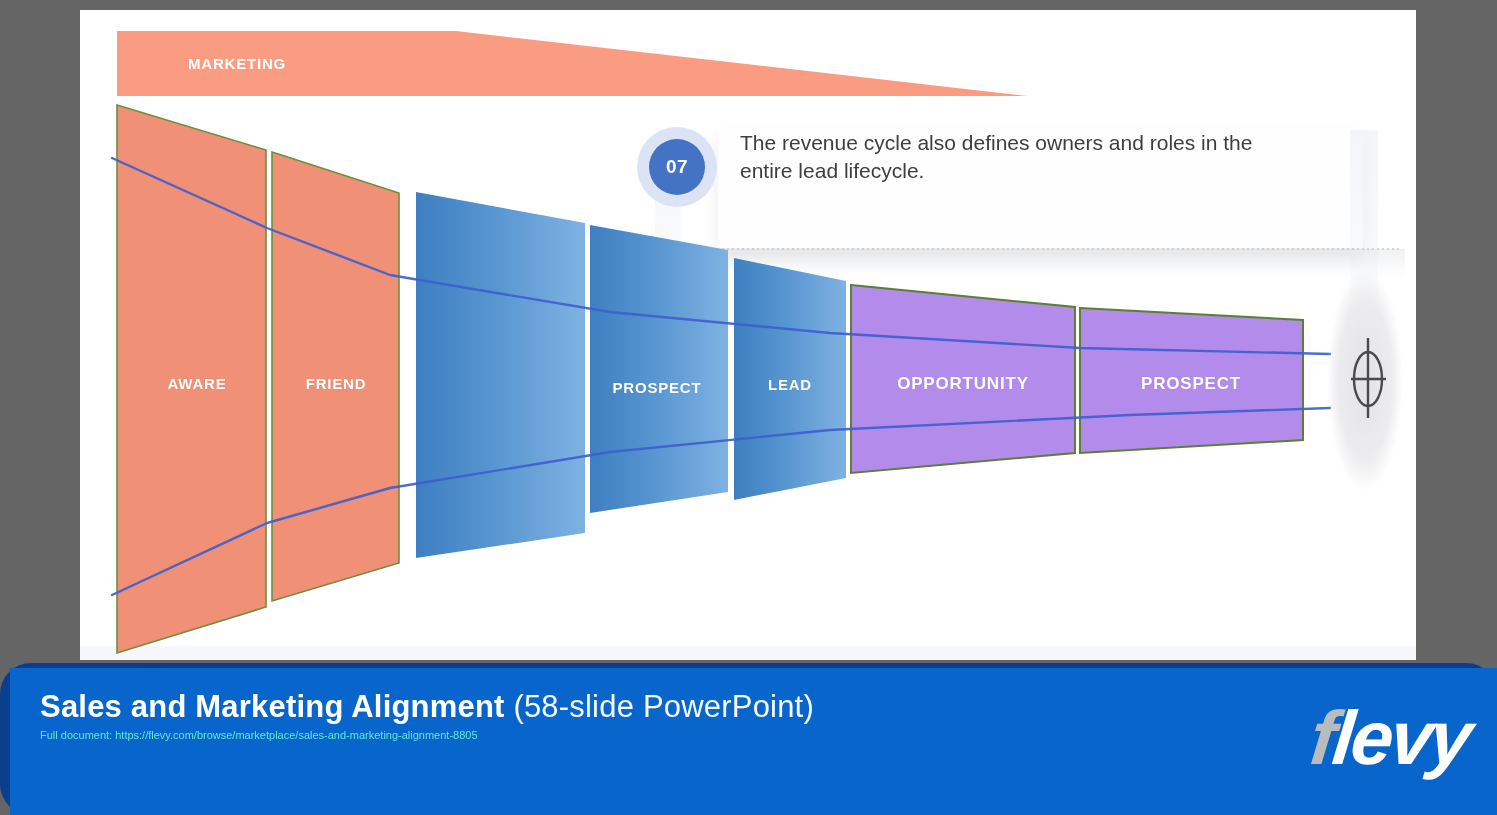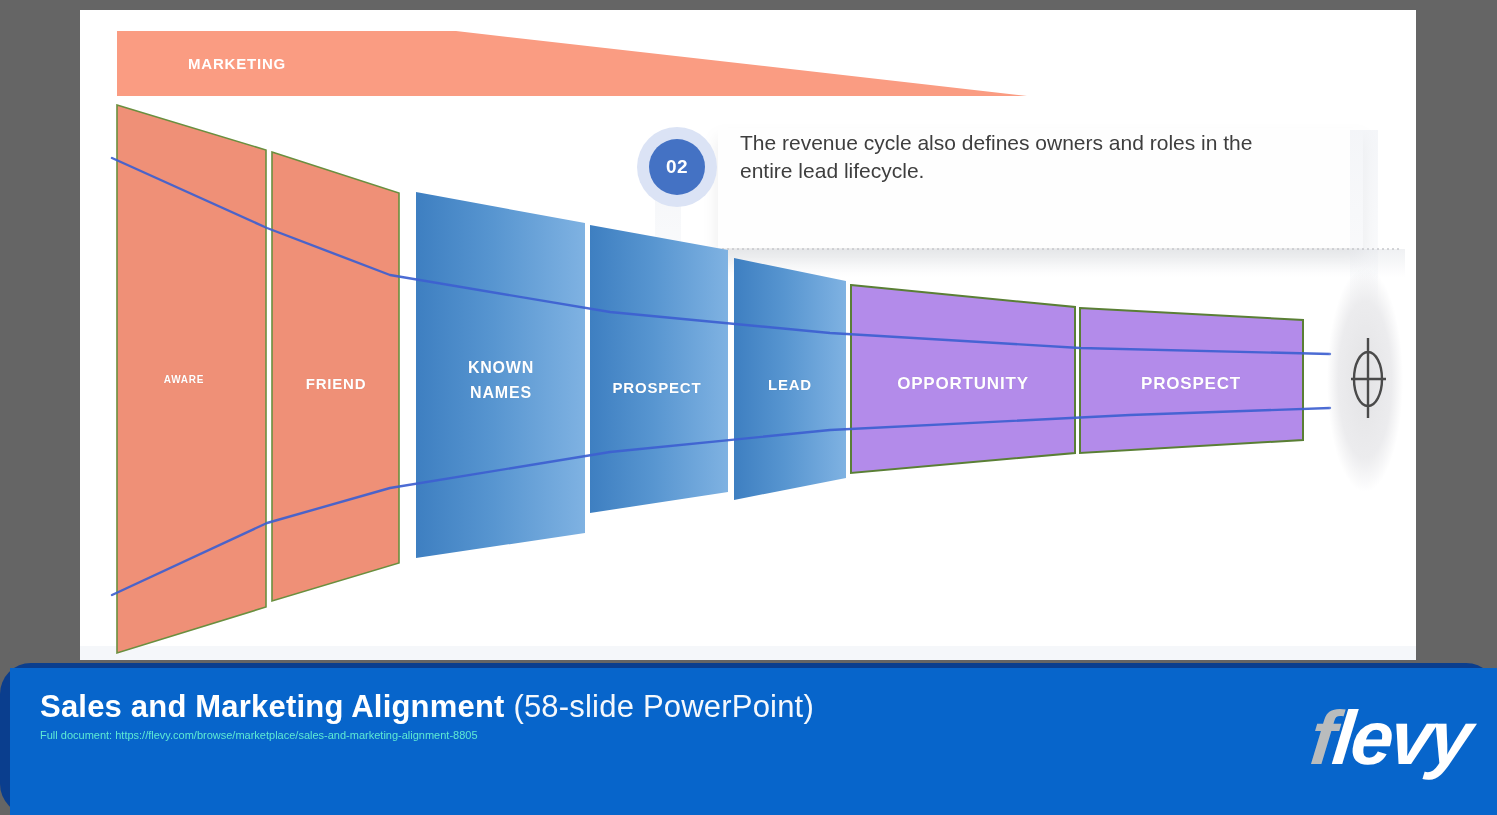--- a/index.html
+++ b/index.html
@@ -13,21 +13,21 @@
   .banner-label{position:absolute;left:108px;top:45px;font-size:15px;font-weight:bold;color:#ffffff;letter-spacing:.8px;}
 
   .note-badge{position:absolute;left:557px;top:117px;width:80px;height:80px;border-radius:50%;
     background:#dbe3f5;display:flex;align-items:center;justify-content:center;}
   .note-badge .inner{width:56px;height:56px;border-radius:50%;background:#4472c4;display:flex;
     align-items:center;justify-content:center;color:#fff;font-size:19px;font-weight:bold;letter-spacing:.5px;}
   .note-text{position:absolute;left:660px;top:119px;width:570px;font-size:21px;color:#3e3e3e;line-height:1.35;}
 
   .stage-label{position:absolute;color:#ffffff;font-weight:bold;text-align:center;letter-spacing:.8px;
     line-height:1.55;text-shadow:0 0 1px rgba(0,0,0,.12);}
-  .lbl-aware{left:44px;top:362px;width:120px;font-size:10px;}
+  .lbl-aware{left:57px;top:362px;width:120px;font-size:15px;}
   .lbl-friend{left:196px;top:362px;width:120px;font-size:15px;}
   .lbl-known{left:369px;top:346px;width:104px;font-size:16px;}
   .lbl-prospect{left:517px;top:366px;width:120px;font-size:15px;}
   .lbl-lead{left:650px;top:363px;width:120px;font-size:15px;}
   .lbl-opportunity{left:803px;top:361px;width:160px;font-size:17px;}
   .lbl-customer{left:1031px;top:361px;width:160px;font-size:17px;}
 
   
   .footer{position:absolute;left:0;top:663px;width:1497px;height:152px;background:#0a3e8e;border-radius:31px;}
   .footer-inner{position:absolute;left:10px;top:5px;right:0;bottom:0;background:#0765cb;
@@ -98,27 +98,26 @@
       <g stroke="#4a4a4a" stroke-width="2.4" fill="none">
         <ellipse cx="1288" cy="369" rx="14" ry="27"></ellipse>
         <line x1="1288" y1="328" x2="1288" y2="408"></line>
         <line x1="1271" y1="369" x2="1306" y2="369"></line>
       </g>
     </svg>
 
     <div class="banner-label">MARKETING</div>
 
     <div class="note-badge">
-      <div class="inner">02</div>
+      <div class="inner">07</div>
     </div>
     <div class="note-text">The revenue cycle also defines owners and roles in the entire lead lifecycle.</div>
 
     <div class="stage-label lbl-aware">AWARE</div>
     <div class="stage-label lbl-friend">FRIEND</div>
-    <div class="stage-label lbl-known">KNOWN NAMES</div>
     <div class="stage-label lbl-prospect">PROSPECT</div>
     <div class="stage-label lbl-lead">LEAD</div>
     <div class="stage-label lbl-opportunity">OPPORTUNITY</div>
     <div class="stage-label lbl-customer">PROSPECT</div>
   </div>
 
   <div class="footer">
     <div class="footer-inner">
       <div class="footer-title">
         <span class="t-bold">Sales and Marketing Alignment</span><span class="t-light"> (58-slide PowerPoint)</span>

